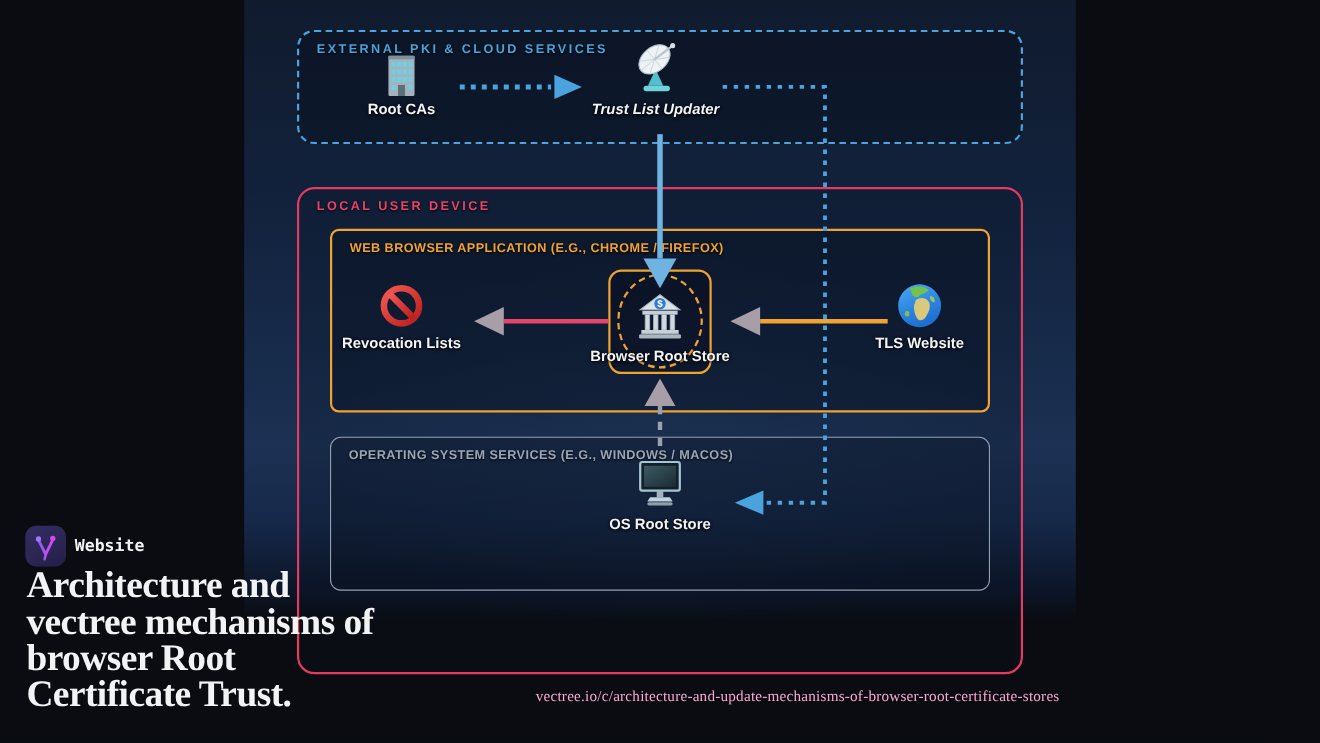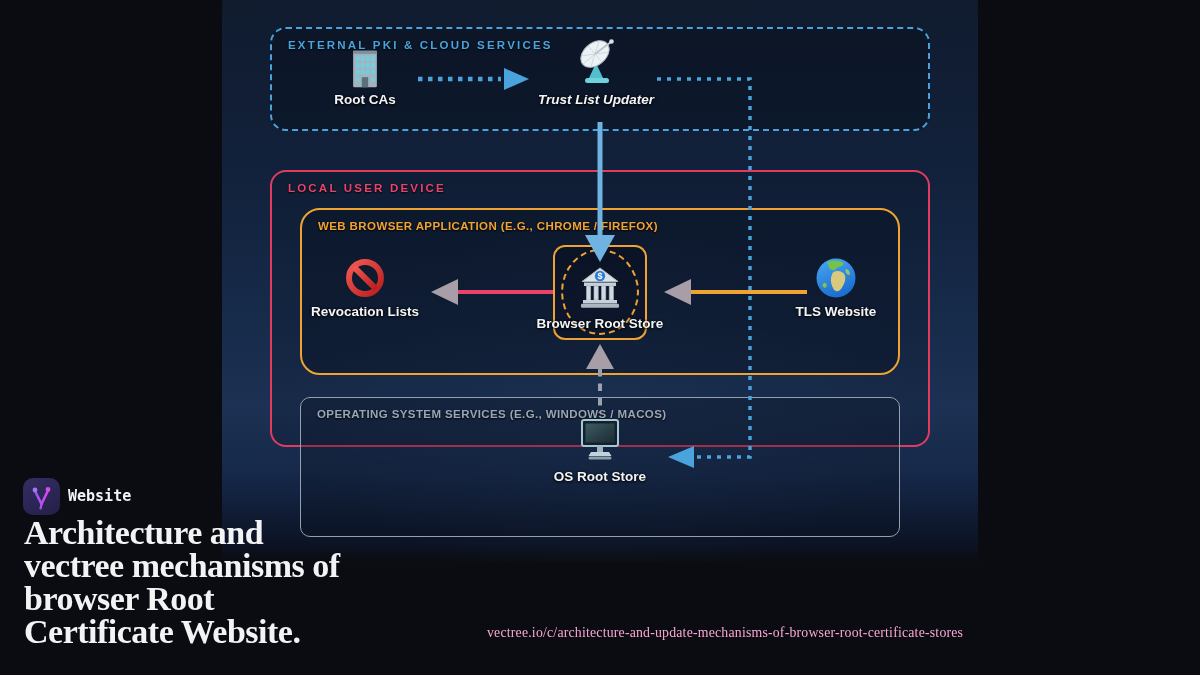--- a/index.html
+++ b/index.html
@@ -7,24 +7,24 @@
          background:#0b0c11;font-family:"Liberation Sans",sans-serif;}
   
   .panel{position:absolute;left:222px;top:0;width:756px;height:563px;
     background:linear-gradient(180deg,#101b2e 0%,#12213b 30%,#172b4b 58%,#1c3153 72%,#16294a 84%,#0c1426 96%,rgba(11,12,17,0) 100%);}
   .panel::after{content:"";position:absolute;inset:0;
     background:radial-gradient(ellipse 60% 45% at 50% 72%, rgba(47,82,133,0.22), rgba(0,0,0,0) 70%);}
   
   .group{position:absolute;box-sizing:border-box;z-index:1;}
   .group-external{left:270px;top:27px;width:660px;height:104px;
     border:2px dashed #4aa3dc;border-radius:16px;background:rgba(8,14,27,0.42);}
-  .group-local{left:270px;top:170px;width:660px;height:277px;
+  .group-local{left:270px;top:170px;width:660px;height:443px;
     border:2px solid #e23b60;border-radius:16px;background:rgba(10,16,30,0.22);}
   .group-browser{left:300px;top:208px;width:600px;height:167px;
-    border:2px solid #f0a232;border-radius:20px;background:rgba(7,12,24,0.34);}
+    border:2px solid #f0a232;border-radius:8px;background:rgba(7,12,24,0.34);}
   .group-os{left:300px;top:397px;width:600px;height:140px;
     border:1.5px solid #93a0b0;border-radius:10px;background:rgba(10,16,30,0.30);}
   .group-label{position:absolute;left:16px;top:10px;font-weight:bold;
     font-size:11.5px;text-shadow:0 1px 2px #000;white-space:nowrap;}
   .lbl-external{color:#4aa3dc;letter-spacing:2.2px;}
   .lbl-local{color:#e8436b;letter-spacing:2.2px;}
   .lbl-browser{color:#f0a232;letter-spacing:0.4px;}
   .lbl-os{color:#9aa5b5;letter-spacing:0.4px;}
   
   .brs-box{position:absolute;left:553px;top:245px;width:94px;height:95px;box-sizing:border-box;
@@ -211,17 +211,17 @@
       <circle cx="12" cy="12" r="2.4" fill="#a477f2"></circle>
       <circle cx="25" cy="11.5" r="2.4" fill="#d14ce8"></circle>
     </svg>
   </div>
   <div class="brand-name">Website</div>
 
   <div class="title">
     <div>Architecture and</div>
     <div>vectree mechanisms of</div>
     <div>browser Root</div>
-    <div>Certificate Website.</div>
+    <div>Certificate Trust.</div>
   </div>
 
   <div class="footer-url">vectree.io/c/architecture-and-update-mechanisms-of-browser-root-certificate-stores</div>
 </div>
 
 </body></html>

